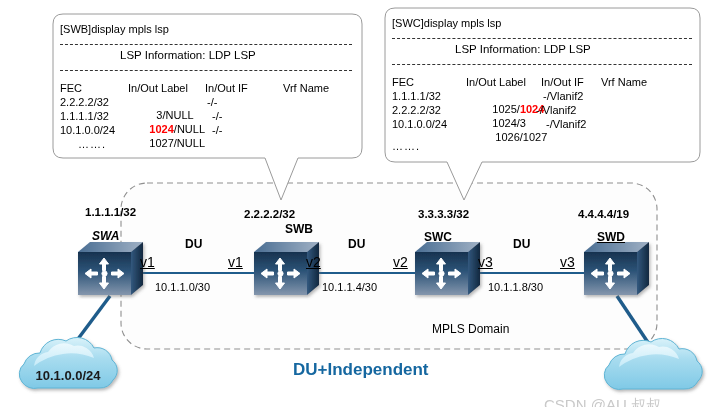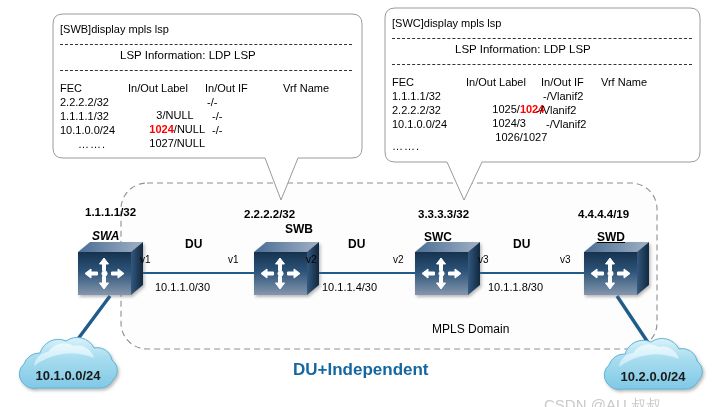--- a/index.html
+++ b/index.html
@@ -50,23 +50,24 @@
   }
   .dev-name{
     position:absolute;
     font-size:12px;
     font-weight:bold;
     color:#000;
     white-space:nowrap;
   }
   .port{
     position:absolute;
-    font-size:10px;
-    color:#000;
-    white-space:nowrap;
+    font-size:14px;
+    color:#000;
+    white-space:nowrap;
+    text-decoration:underline;
   }
   .du{
     position:absolute;
     font-size:12px;
     font-weight:bold;
     color:#000;
     white-space:nowrap;
   }
   .subnet{
     position:absolute;
@@ -351,21 +352,20 @@
 
   <div class="du" style="left:185px;top:237px;">DU</div>
   <div class="du" style="left:348px;top:237px;">DU</div>
   <div class="du" style="left:513px;top:237px;">DU</div>
 
   <div class="subnet" style="left:155px;top:281px;">10.1.1.0/30</div>
   <div class="subnet" style="left:322px;top:281px;text-align:center;">10.1.1.4/30</div>
   <div class="subnet" style="left:488px;top:281px;">10.1.1.8/30</div>
 
   <div class="cloudlabel" style="left:13px;top:368px;width:110px;">10.1.0.0/24</div>
-  <div class="cloudlabel" style="left:598px;top:369px;width:110px;">10.2.0.0/24</div>
 
   <div class="mpls-domain" style="left:432px;top:322px;">MPLS Domain</div>
 
   <div class="title-bottom" style="left:293px;top:360px;">DU+Independent</div>
 
   <div class="watermark" style="left:544px;top:396px;text-align:center;">CSDN @AU 叔叔</div>
 
 </div>
 
 </body></html>

